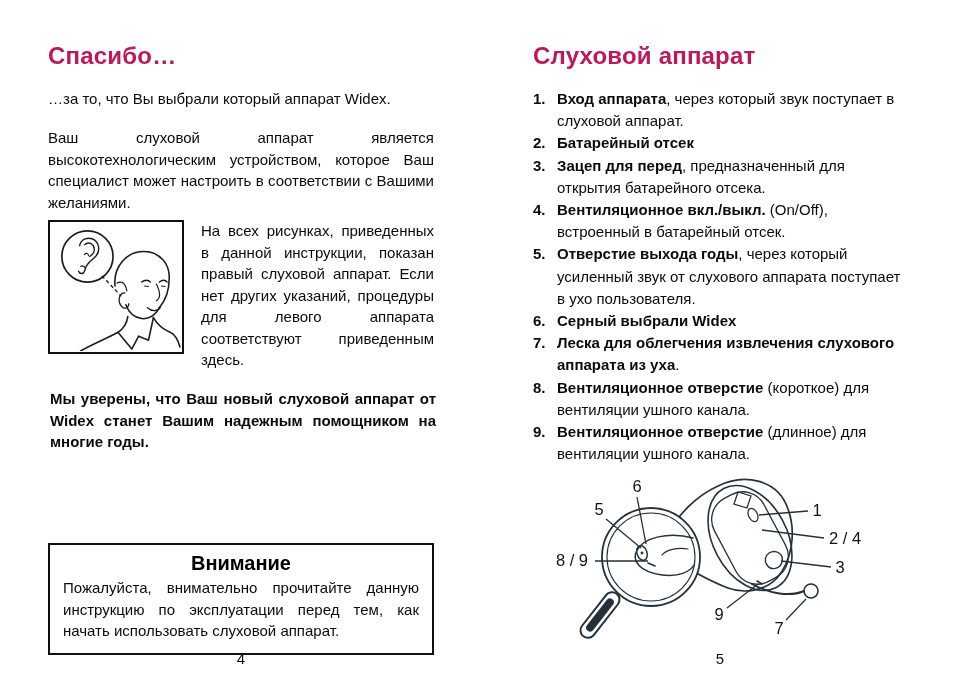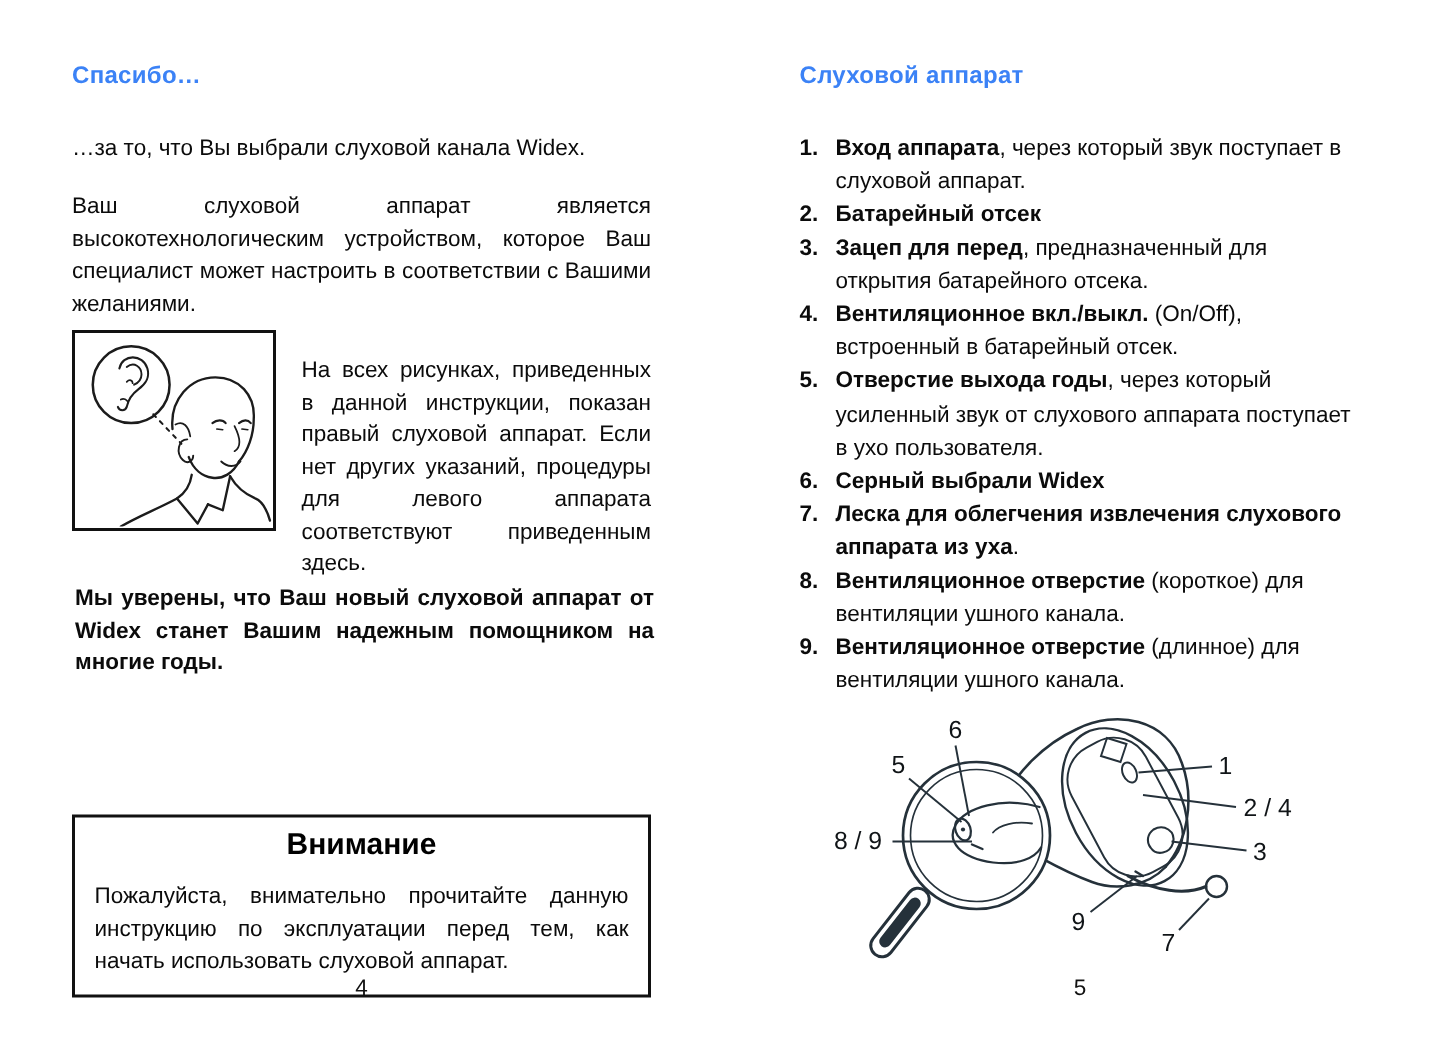--- a/index.html
+++ b/index.html
@@ -2,42 +2,42 @@
 <html lang="ru"><head>
 <meta charset="utf-8">
 <style>
   html,body{margin:0;padding:0;}
   body{
     width:954px;height:695px;background:#ffffff;position:relative;overflow:hidden;
     font-family:"Liberation Sans",sans-serif;color:#111;
   }
   .abs{position:absolute;}
   h1{
-    font-size:16px;font-weight:700;margin:0;letter-spacing:.2px;color:#3b82f6;
+    font-size:24px;font-weight:700;margin:0;letter-spacing:.2px;color:#be185d;
   }
   .body-text{
-    font-size:15px;line-height:21.5px;text-align:justify;color:#0b0b0b;margin-top:16px;
+    font-size:15px;line-height:21.5px;text-align:justify;color:#0b0b0b;
   }
   
   #heading-left{left:48px;top:42px;}
   #para-intro{left:48px;top:88px;width:386px;}
   #para-device{left:48px;top:127px;width:386px;}
   #figure-row{left:48px;top:220px;width:386px;display:flex;align-items:flex-start;}
   #figure-box{
     width:136px;height:134px;border:2px solid #111;flex:0 0 auto;background:#fff;
     display:flex;align-items:center;justify-content:center;box-sizing:border-box;
   }
   #figure-caption{margin-left:17px;flex:1;}
   #para-assurance{left:50px;top:388px;width:386px;font-weight:700;}
   #warning-box{
     left:48px;top:543px;width:386px;box-sizing:border-box;border:2px solid #111;
     padding:7px 13px 11px 13px;background:#fff;
   }
   #warning-title{text-align:center;font-weight:700;font-size:20px;line-height:22px;color:#000;}
-  #warning-text{margin-top:13px;}
+  #warning-text{margin-top:3px;}
   .pagenum{font-size:15px;color:#111;text-align:center;top:650px;}
   #pagenum-left{left:48px;width:386px;}
   #pagenum-right{left:533px;width:374px;}
   
   #heading-right{left:533px;top:42px;}
   #parts-list{left:533px;top:88px;width:374px;margin:0;padding:0;list-style:none;}
   #parts-list li{
     display:flex;font-size:15px;line-height:22.2px;color:#0b0b0b;
   }
   #parts-list .num{flex:0 0 24px;font-weight:700;}
@@ -45,21 +45,21 @@
   #diagram-wrap{left:538px;top:462px;width:402px;height:186px;}
   svg text{
     font-family:"Liberation Sans",sans-serif;font-size:16.5px;fill:#101417;
   }
 </style>
 </head>
 <body>
 
 <h1 id="heading-left" class="abs">Спасибо…</h1>
 
-<p id="para-intro" class="abs body-text" style="margin:0">…за то, что Вы выбрали слуховой канала Widex.</p>
+<p id="para-intro" class="abs body-text" style="margin:0">…за то, что Вы выбрали который аппарат Widex.</p>
 
 <p id="para-device" class="abs body-text" style="margin:0">Ваш слуховой аппарат является высокотехнологическим устройством, которое Ваш специалист может настроить в соответствии с Вашими желаниями.</p>
 
 <div id="figure-row" class="abs">
   <div id="figure-box">
     <svg width="130" height="128" viewBox="0 0 132 130" fill="none" stroke="#1c1c1c" stroke-width="1.6" stroke-linecap="round" stroke-linejoin="round">
 
       <circle cx="37" cy="34" r="26" stroke-width="1.7"></circle>
       <path d="M29,23 C31,13 45,13 48,23 C50,30 46,34 42,37 C38,40 35,44 34,49 C33,52 29,52 28,49" stroke-width="1.4"></path>
       <path d="M34,22 C39,18 44,22 44,27 C44,31 41,33 39,34" stroke-width="1.3"></path>

